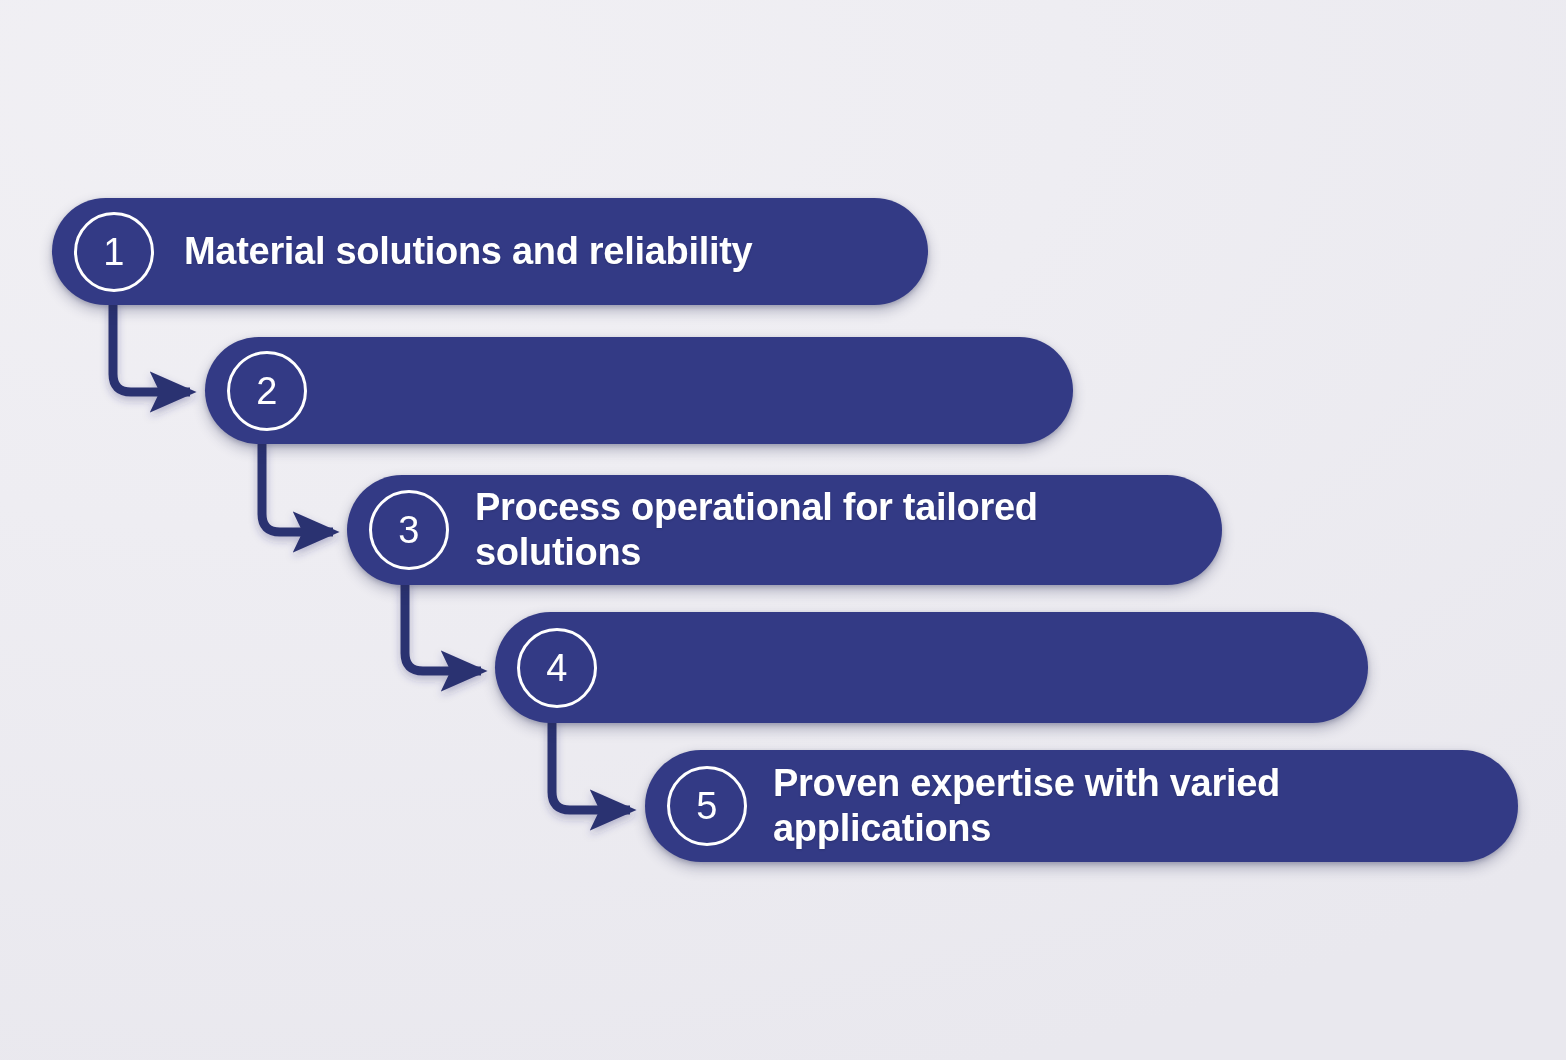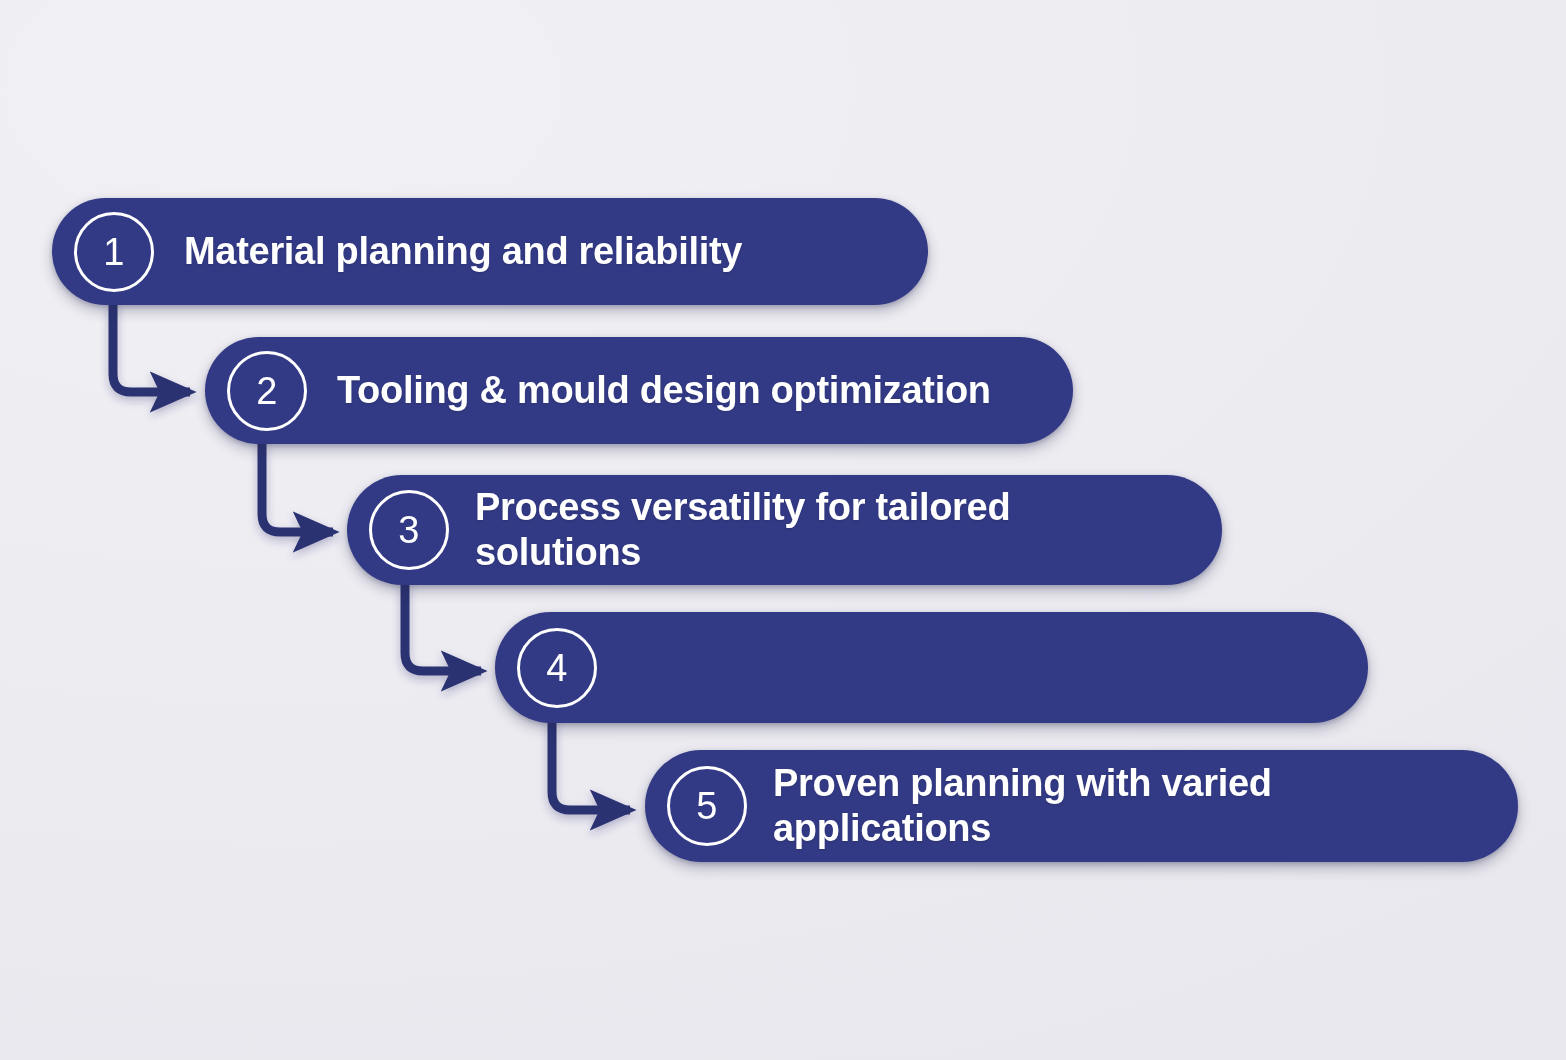--- a/index.html
+++ b/index.html
@@ -107,37 +107,36 @@
     <g fill="none" stroke="#2c3271" stroke-width="9" stroke-linecap="butt" stroke-linejoin="round" filter="url(#connShadow)">
       <path d="M 113 300 L 113 374 Q 113 392 131 392 L 190 392" marker-end="url(#arrowhead)"></path>
       <path d="M 262 440 L 262 514 Q 262 532 280 532 L 333 532" marker-end="url(#arrowhead)"></path>
       <path d="M 405 580 L 405 653 Q 405 671 423 671 L 481 671" marker-end="url(#arrowhead)"></path>
       <path d="M 552 719 L 552 792 Q 552 810 570 810 L 630 810" marker-end="url(#arrowhead)"></path>
     </g>
   </svg>
 
   <div class="step" id="step-1">
     <div class="step-badge">1</div>
-    <div class="step-label">Material planning and reliability</div>
+    <div class="step-label">Material solutions and reliability</div>
   </div>
 
   <div class="step" id="step-2">
     <div class="step-badge">2</div>
-    <div class="step-label">Tooling &amp; mould design optimization</div>
   </div>
 
   <div class="step" id="step-3">
     <div class="step-badge">3</div>
-    <div class="step-label">Process versatility for tailored
+    <div class="step-label">Process operational for tailored
 solutions</div>
   </div>
 
   <div class="step" id="step-4">
     <div class="step-badge">4</div>
   </div>
 
   <div class="step" id="step-5">
     <div class="step-badge">5</div>
-    <div class="step-label">Proven planning with varied
+    <div class="step-label">Proven expertise with varied
 applications</div>
   </div>
 
 </div>
 
 </body></html>

